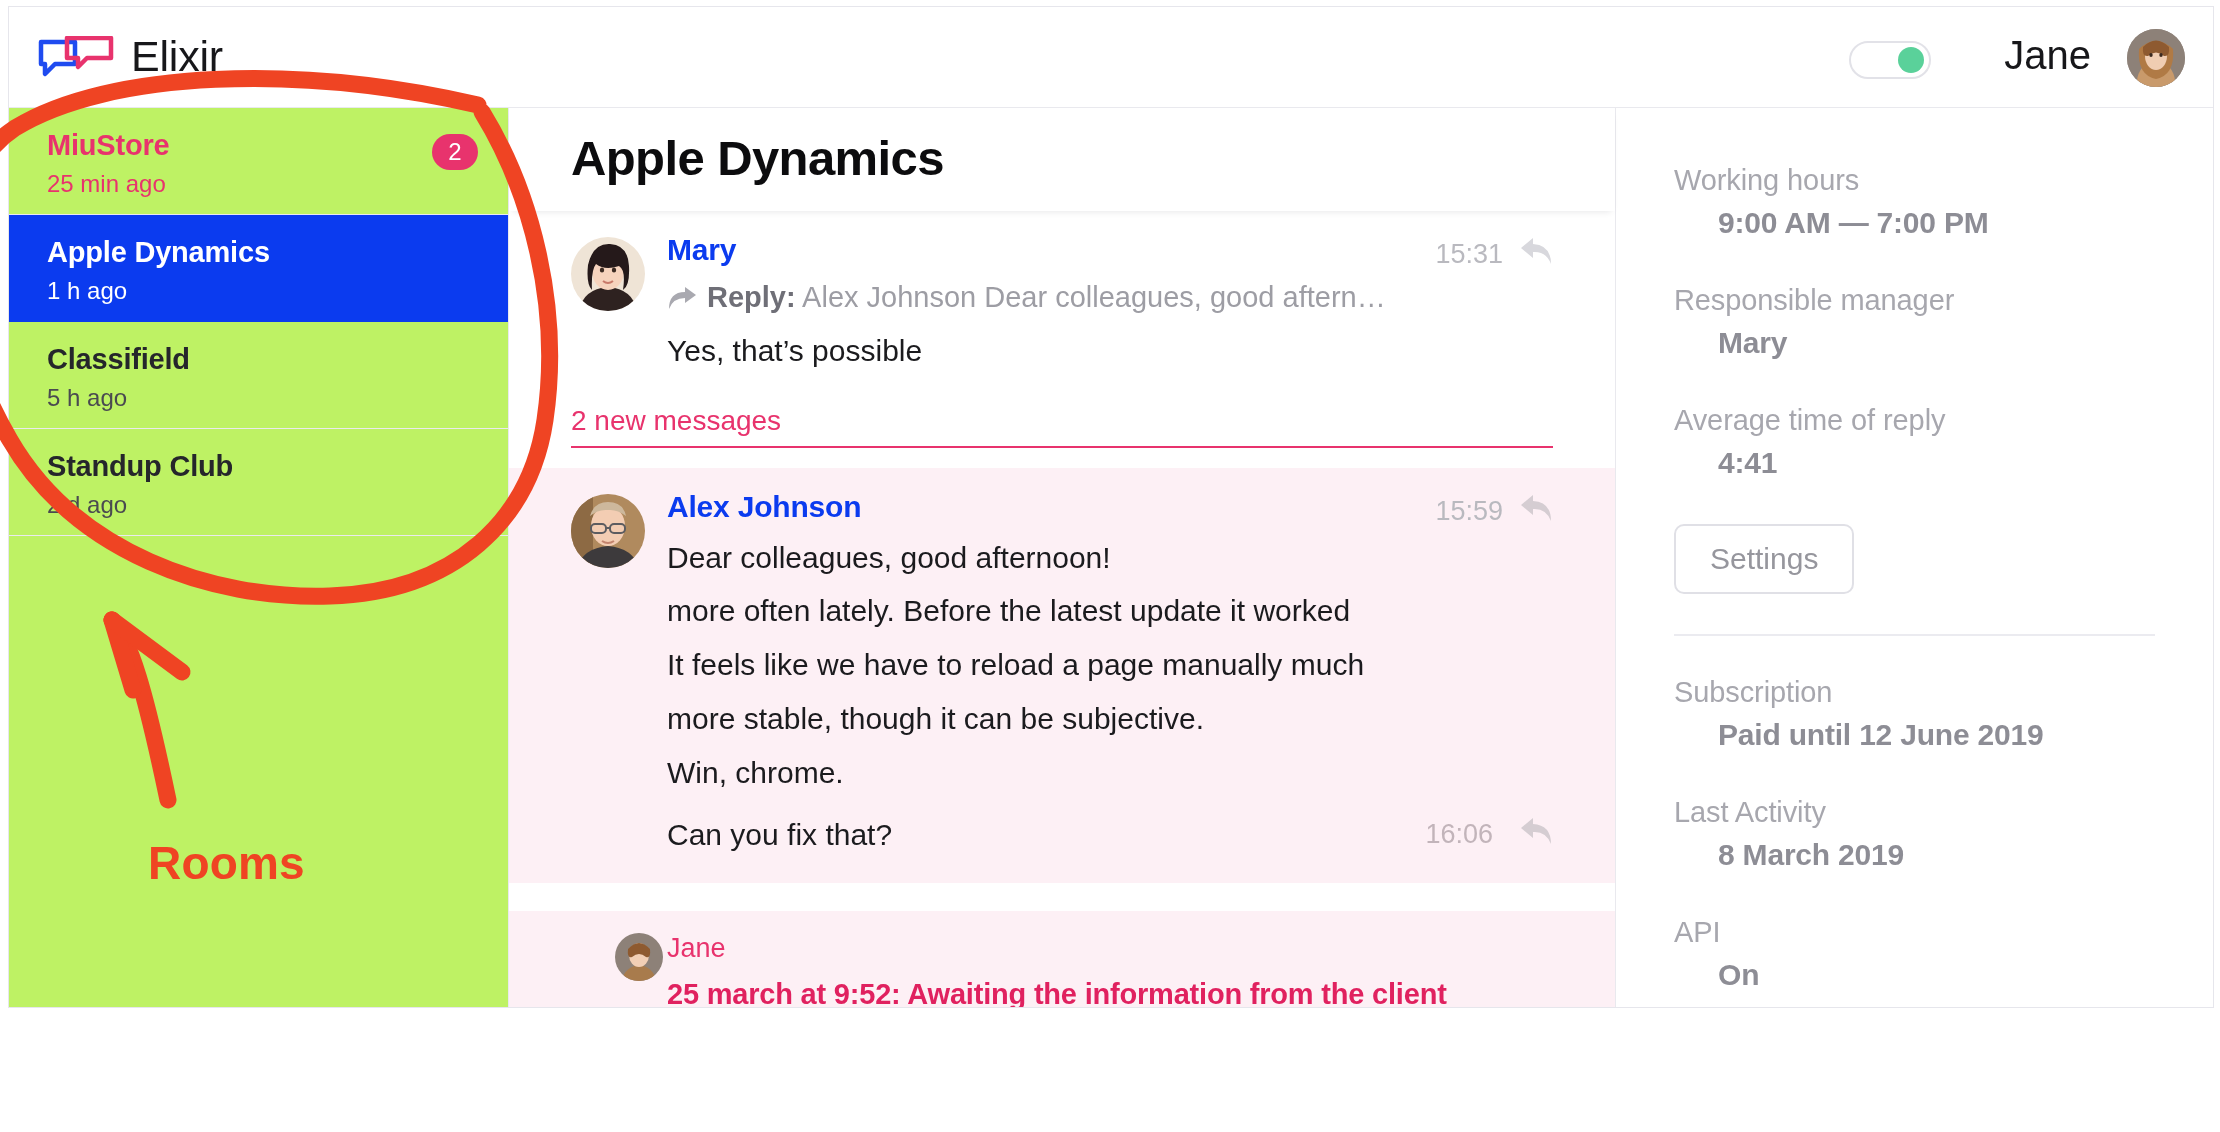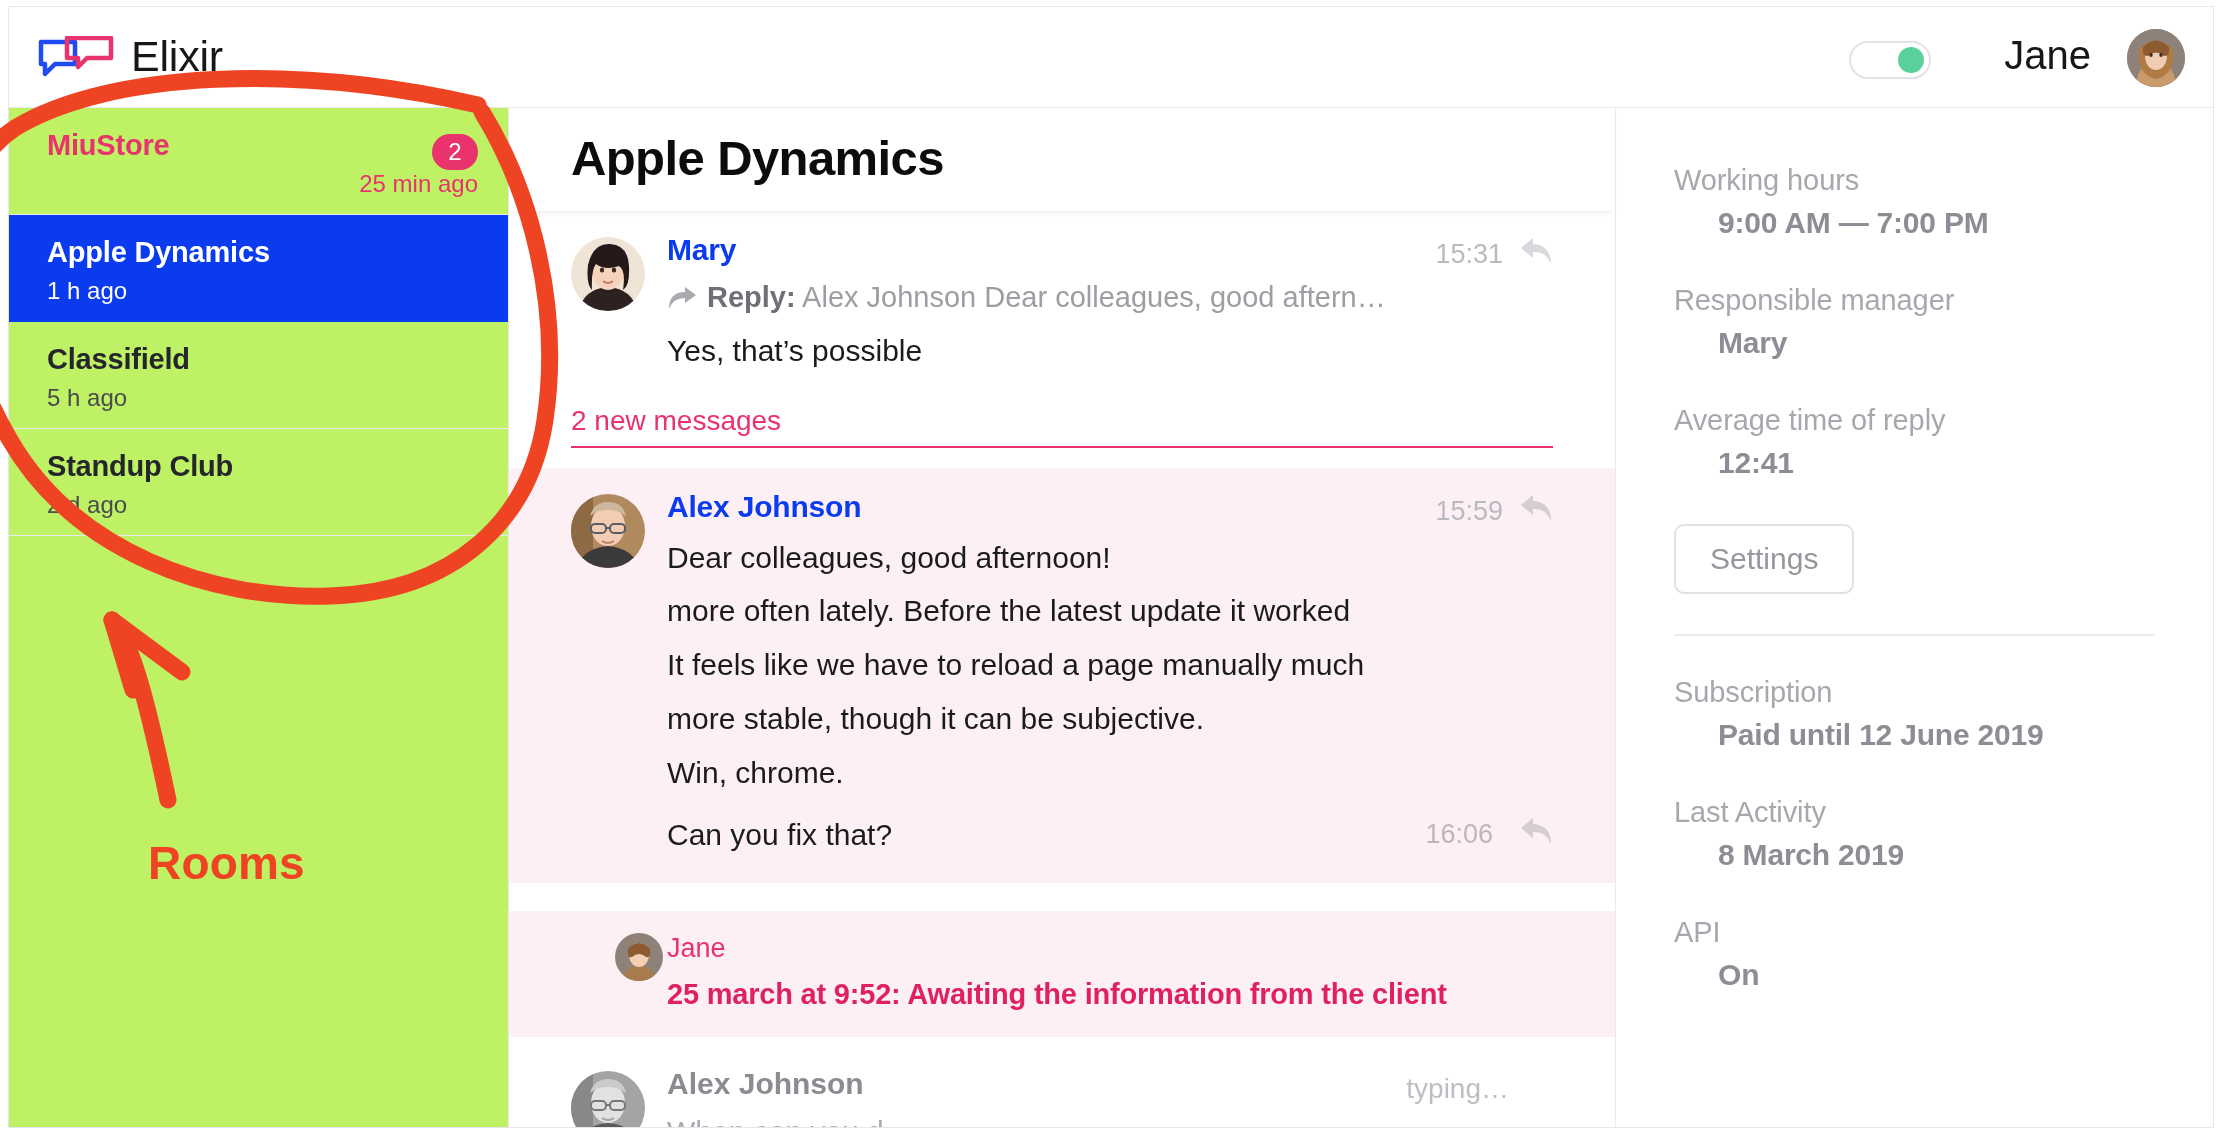--- a/index.html
+++ b/index.html
@@ -7,21 +7,21 @@
     width: 2220px; height: 1132px;
     background: #ffffff;
     font-family: "Liberation Sans", sans-serif;
     overflow: hidden;
   }
 
   
   #app {
     position: absolute;
     left: 8px; top: 6px;
-    width: 2206px; height: 1122px;
+    width: 2206px; height: 1002px;
     background: #ffffff;
     border: 1px solid #e6e6ec;
     overflow: hidden;
   }
 
   
   #header {
     position: absolute; left: 0; top: 0;
     width: 100%; height: 101px;
     background: #fff;
@@ -68,21 +68,21 @@
   .room {
     position: relative;
     height: 107px;
     padding: 21px 30px 0 38px;
     border-bottom: 1px solid #eaeaef;
     cursor: pointer;
   }
   .room-name { font-size: 29px; font-weight: 700; color: #25262b; letter-spacing: -0.2px; }
   .room-time { font-size: 24px; color: #4a4a50; margin-top: 8px; }
   .room.unread .room-name { color: #e8336d; }
-  .room.unread .room-time { color: #e8336d; text-align: right; }
+  .room.unread .room-time { color: #e8336d; }
   .room.active { background: #0b3bef; border-bottom-color: #0b3bef; }
   .room.active .room-name, .room.active .room-time { color: #ffffff; }
   .room-badge {
     position: absolute; right: 30px; top: 26px;
     min-width: 46px; height: 36px; border-radius: 18px;
     background: #e8336d; color: #fff;
     font-size: 24px; line-height: 36px; text-align: center;
     padding: 0 14px;
   }
 
@@ -371,21 +371,21 @@
       <div class="field-value">9:00 AM — 7:00 PM</div>
     </div>
 
     <div class="field">
       <div class="field-label">Responsible manager</div>
       <div class="field-value">Mary</div>
     </div>
 
     <div class="field">
       <div class="field-label">Average time of reply</div>
-      <div class="field-value">12:41</div>
+      <div class="field-value">4:41</div>
     </div>
 
     <div id="settings-button">Settings</div>
 
     <div id="panel-divider"></div>
 
     <div class="field">
       <div class="field-label">Subscription</div>
       <div class="field-value">Paid until 12 June 2019</div>
     </div>

